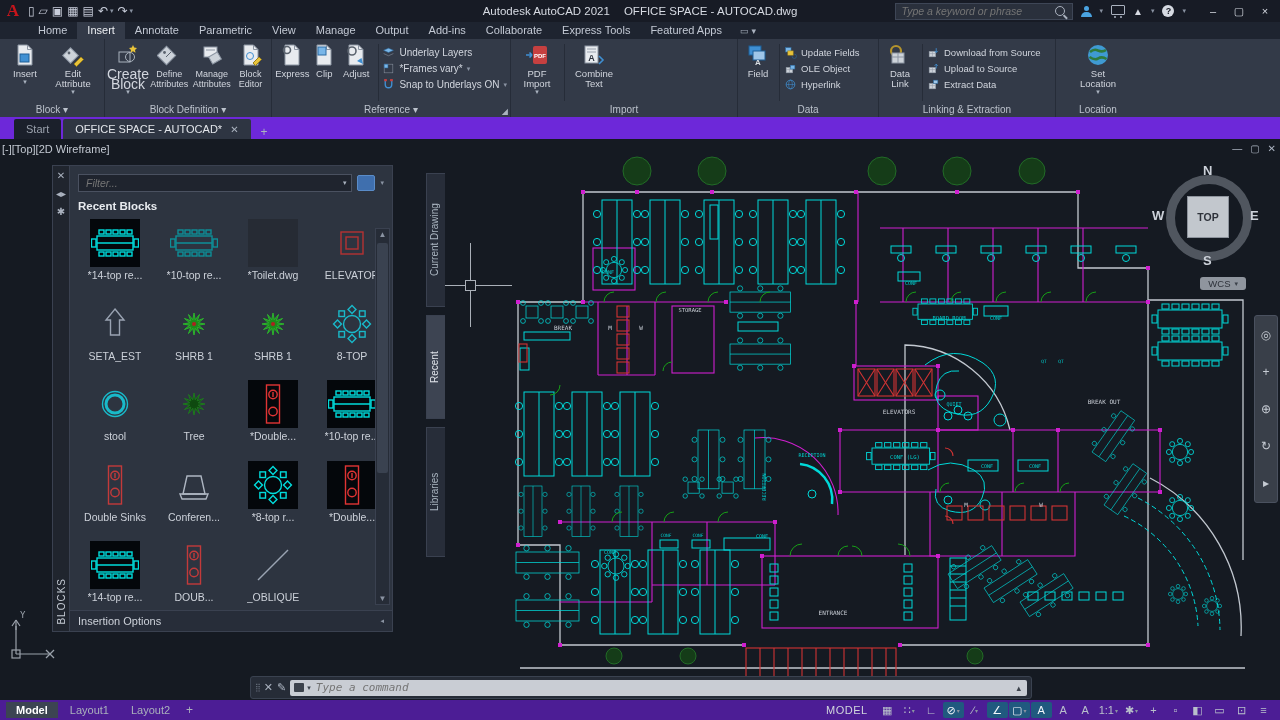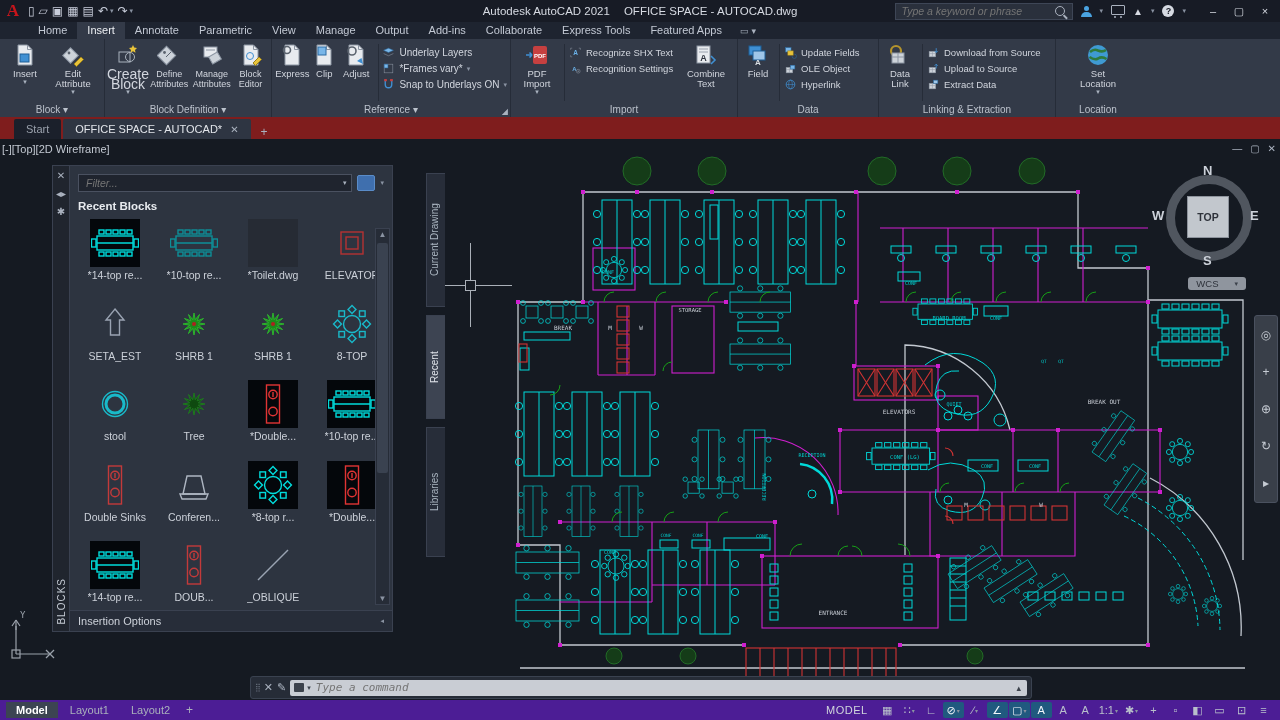--- a/index.html
+++ b/index.html
@@ -46,21 +46,21 @@
   .bigbtn{display:flex;flex-direction:column;align-items:center;width:44px;padding-top:1px;}
   .bigbtn .bico{width:24px;height:24px;}
   .bigbtn .blab{font-size:9.5px;line-height:10px;text-align:center;margin-top:2px;white-space:pre-line;}
   .bigbtn .bcaret{font-size:7px;color:#aab2bf;line-height:6px;}
   .smallrows{display:flex;flex-direction:column;justify-content:flex-start;gap:3px;padding-top:4px;}
   .srow{display:flex;align-items:center;gap:4px;font-size:10px;white-space:nowrap;}
   .srow .sico{width:13px;height:13px;flex:0 0 13px;}
   .vdiv{width:1px;background:#262c38;align-self:stretch;margin:2px 4px;}
   .launcher{position:absolute;right:2px;bottom:1px;color:#aab2bf;font-size:8px;}
   
-  .filetabs{position:absolute;top:117px;left:0;right:0;height:22px;background:#7f1d1d;display:flex;align-items:flex-end;z-index:47;}
+  .filetabs{position:absolute;top:117px;left:0;right:0;height:22px;background:#6d28d9;display:flex;align-items:flex-end;z-index:47;}
   .ftab{height:20px;display:flex;align-items:center;padding:0 12px;font-size:11px;color:#9aa1ac;background:#1b202b;
         margin-right:2px;border-radius:2px 2px 0 0;}
   .ftab.first{margin-left:14px;}
   .ftab.active{background:#2e3542;color:#e2e5ea;}
   .ftab .fclose{margin-left:8px;font-size:10px;color:#aab2bf;}
   .ftab-add{color:#aab2bf;font-size:12px;padding:0 8px;}
   
   .canvas{position:absolute;top:139px;left:0;right:0;bottom:20px;background:#151a22;overflow:hidden;}
   .vplabel{position:absolute;left:2px;top:4px;font-size:11px;color:#c3c9d2;z-index:5;}
   .vpctl{position:absolute;right:4px;top:4px;display:flex;gap:8px;color:#aab2bf;font-size:10px;z-index:5;}
@@ -70,21 +70,21 @@
   .chv{position:absolute;left:470px;top:243px;width:1px;height:84px;background:#aab0b8;z-index:4;}
   .chh{position:absolute;left:428px;top:285px;width:84px;height:1px;background:#aab0b8;z-index:4;}
   .chbox{position:absolute;left:465px;top:280px;width:9px;height:9px;border:1px solid #aab0b8;background:#151a22;z-index:4;}
   
   .viewcube{position:absolute;right:22px;top:28px;width:100px;height:100px;z-index:6;}
   .vc-ring{position:absolute;left:8px;top:8px;width:68px;height:68px;border:9px solid rgba(130,136,146,.55);border-radius:50%;}
   .vc-letter{position:absolute;color:#ccd1d9;font-weight:bold;font-size:13px;}
   .vc-top{position:absolute;left:29px;top:29px;width:40px;height:40px;background:#c2c7cd;border:1px solid #8d939c;
           display:flex;align-items:center;justify-content:center;font-size:10.5px;font-weight:bold;color:#2e323a;}
   .wcs{position:absolute;right:34px;top:138px;background:#8f959e;color:#2e323a;font-size:9.5px;padding:1px 8px;
-       border-radius:3px;z-index:6;display:flex;align-items:center;gap:16px;}
+       border-radius:3px;z-index:6;display:flex;align-items:center;gap:4px;}
   .wcs .tinycaret{color:#3c414a;}
   
   .navbar{position:absolute;right:2px;top:176px;width:22px;height:186px;background:rgba(66,72,84,.8);
           border:1px solid #4a515f;border-radius:3px;display:flex;flex-direction:column;align-items:center;
           justify-content:space-around;color:#c6cbd3;font-size:12px;z-index:6;}
   
   .ucs{position:absolute;left:4px;bottom:34px;z-index:4;}
   
   .palette{position:absolute;left:52px;top:165px;width:356px;height:467px;z-index:10;display:flex;}
   .pstrip{width:16px;background:#20252e;border:1px solid #3a4150;border-right:none;display:flex;flex-direction:column;
@@ -340,37 +340,20 @@
           <span class="bico"><svg viewBox="0 0 24 24" width="100%" height="100%">
                 <path d="M1 12 h6 m0 0 l-2.5 -2.5 M7 12 l-2.5 2.5" stroke="#3f8fd2" stroke-width="1.6" fill="none"></path>
                 <rect x="8" y="3" width="14" height="18" rx="2" fill="#c64040"></rect>
                 <text x="15" y="14.5" font-size="6" fill="#fff" text-anchor="middle" font-family="Liberation Sans,sans-serif" font-weight="bold">PDF</text>
               </svg></span>
           <span class="blab">PDF
 Import</span>
           <span class="bcaret">▾</span>
         </div>
         <div class="vdiv"></div>
-        <div class="smallrows" style="width:112px">
-          <div class="srow" style="font-size:9.5px">
-            <span class="sico"><svg viewBox="0 0 24 24" width="100%" height="100%">
-                  <path d="M3 4 h3 M3 4 v3 M21 4 h-3 M21 4 v3 M3 20 h3 M3 20 v-3" stroke="#8d96a3" fill="none"></path>
-                  <text x="12" y="17" font-size="12" fill="#6ab1e8" text-anchor="middle" font-weight="bold" font-family="Liberation Sans,sans-serif">A</text>
-                </svg></span>
-            <span>Recognize SHX Text</span>
-          </div>
-          <div class="srow" style="font-size:9.5px">
-            <span class="sico"><svg viewBox="0 0 24 24" width="100%" height="100%">
-                  <text x="10" y="16" font-size="11" fill="#6ab1e8" text-anchor="middle" font-weight="bold" font-family="Liberation Sans,sans-serif">A</text>
-                  <circle cx="17" cy="17" r="3.5" fill="none" stroke="#8d96a3"></circle>
-                  <circle cx="17" cy="17" r="1.2" fill="#8d96a3"></circle>
-                </svg></span>
-            <span>Recognition Settings</span>
-          </div>
-        </div>
         <div class="bigbtn" style="width:50px">
           <span class="bico"><svg viewBox="0 0 24 24" width="100%" height="100%">
                 <rect x="3" y="3" width="13" height="17" fill="#e8ebef" stroke="#8d96a3"></rect>
                 <line x1="5" y1="6" x2="14" y2="6" stroke="#9aa2ae"></line>
                 <line x1="5" y1="9" x2="14" y2="9" stroke="#9aa2ae"></line>
                 <text x="9.5" y="18" font-size="9" fill="#2f3540" text-anchor="middle" font-weight="bold" font-family="Liberation Sans,sans-serif">A</text>
                 <path d="M17 13 l4 4 -4 4" fill="none" stroke="#3f8fd2" stroke-width="1.6"></path>
               </svg></span>
           <span class="blab">Combine
 Text</span>

